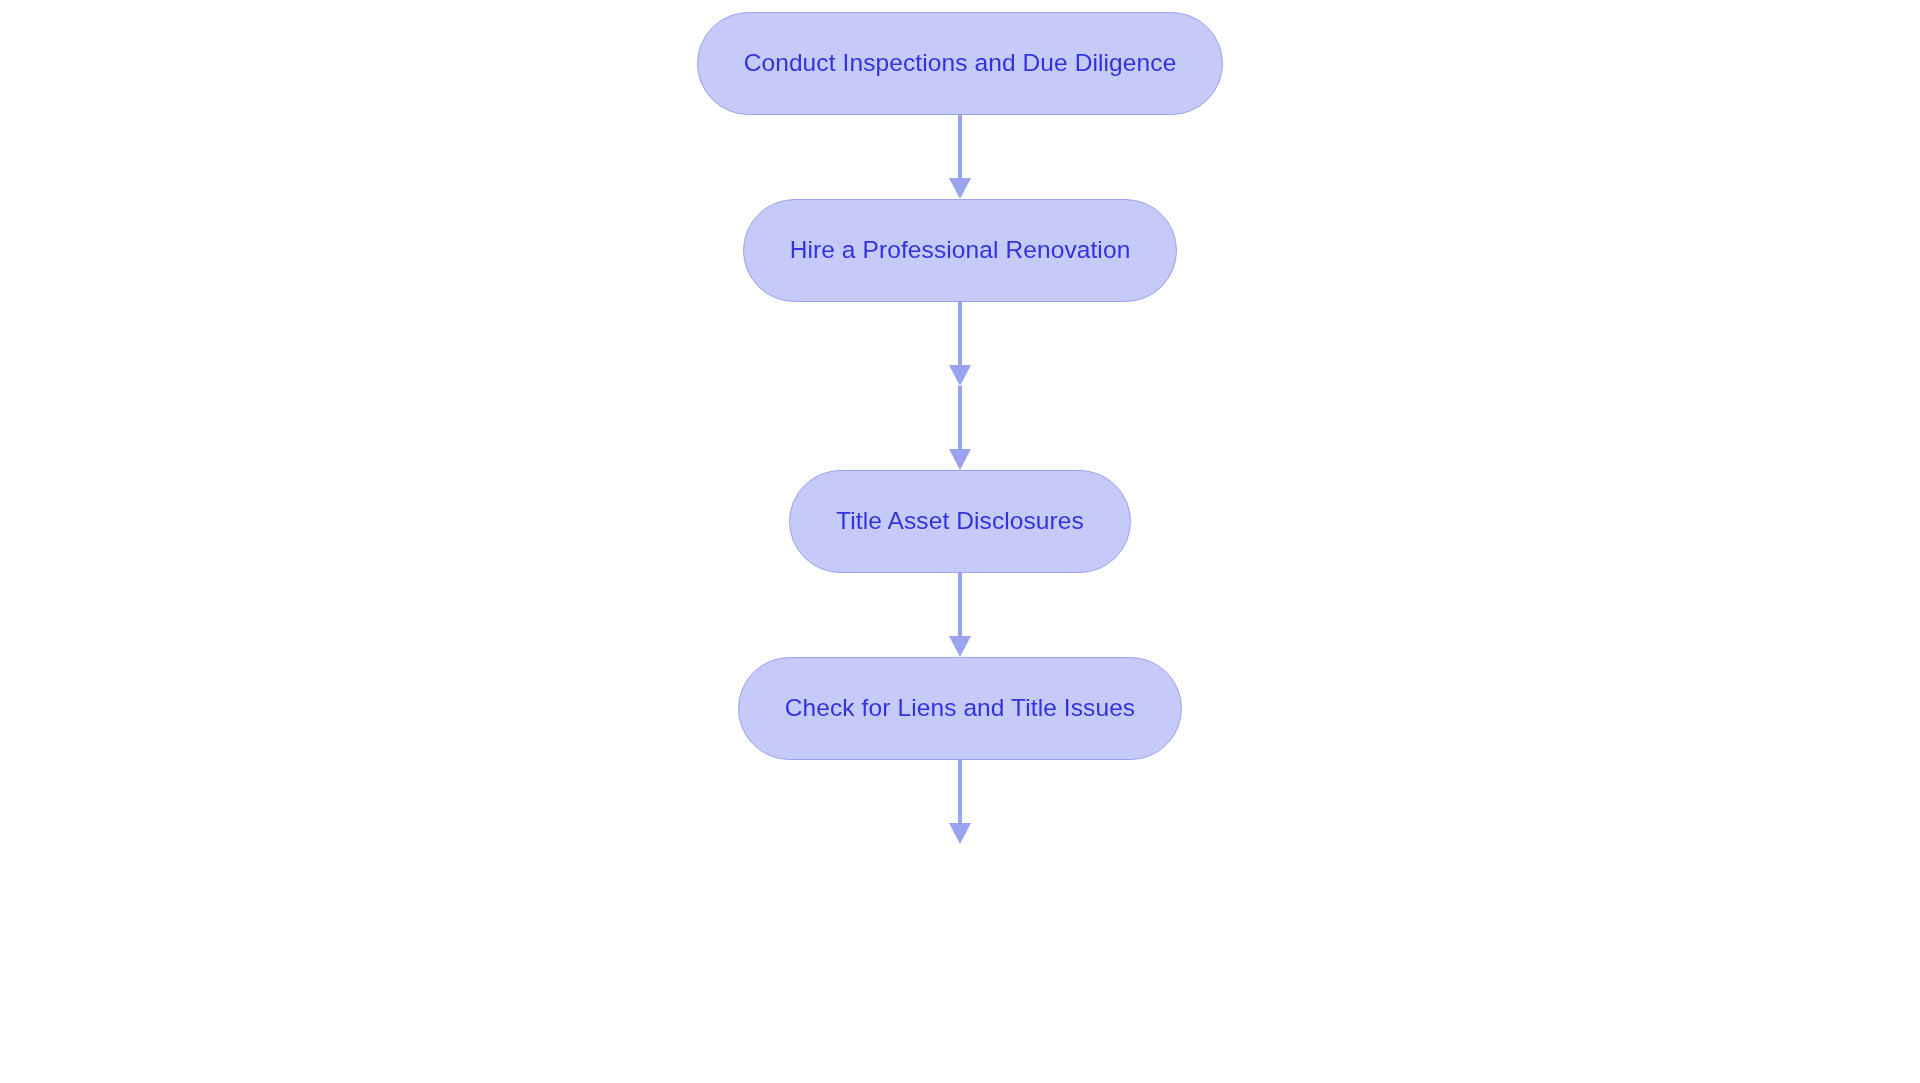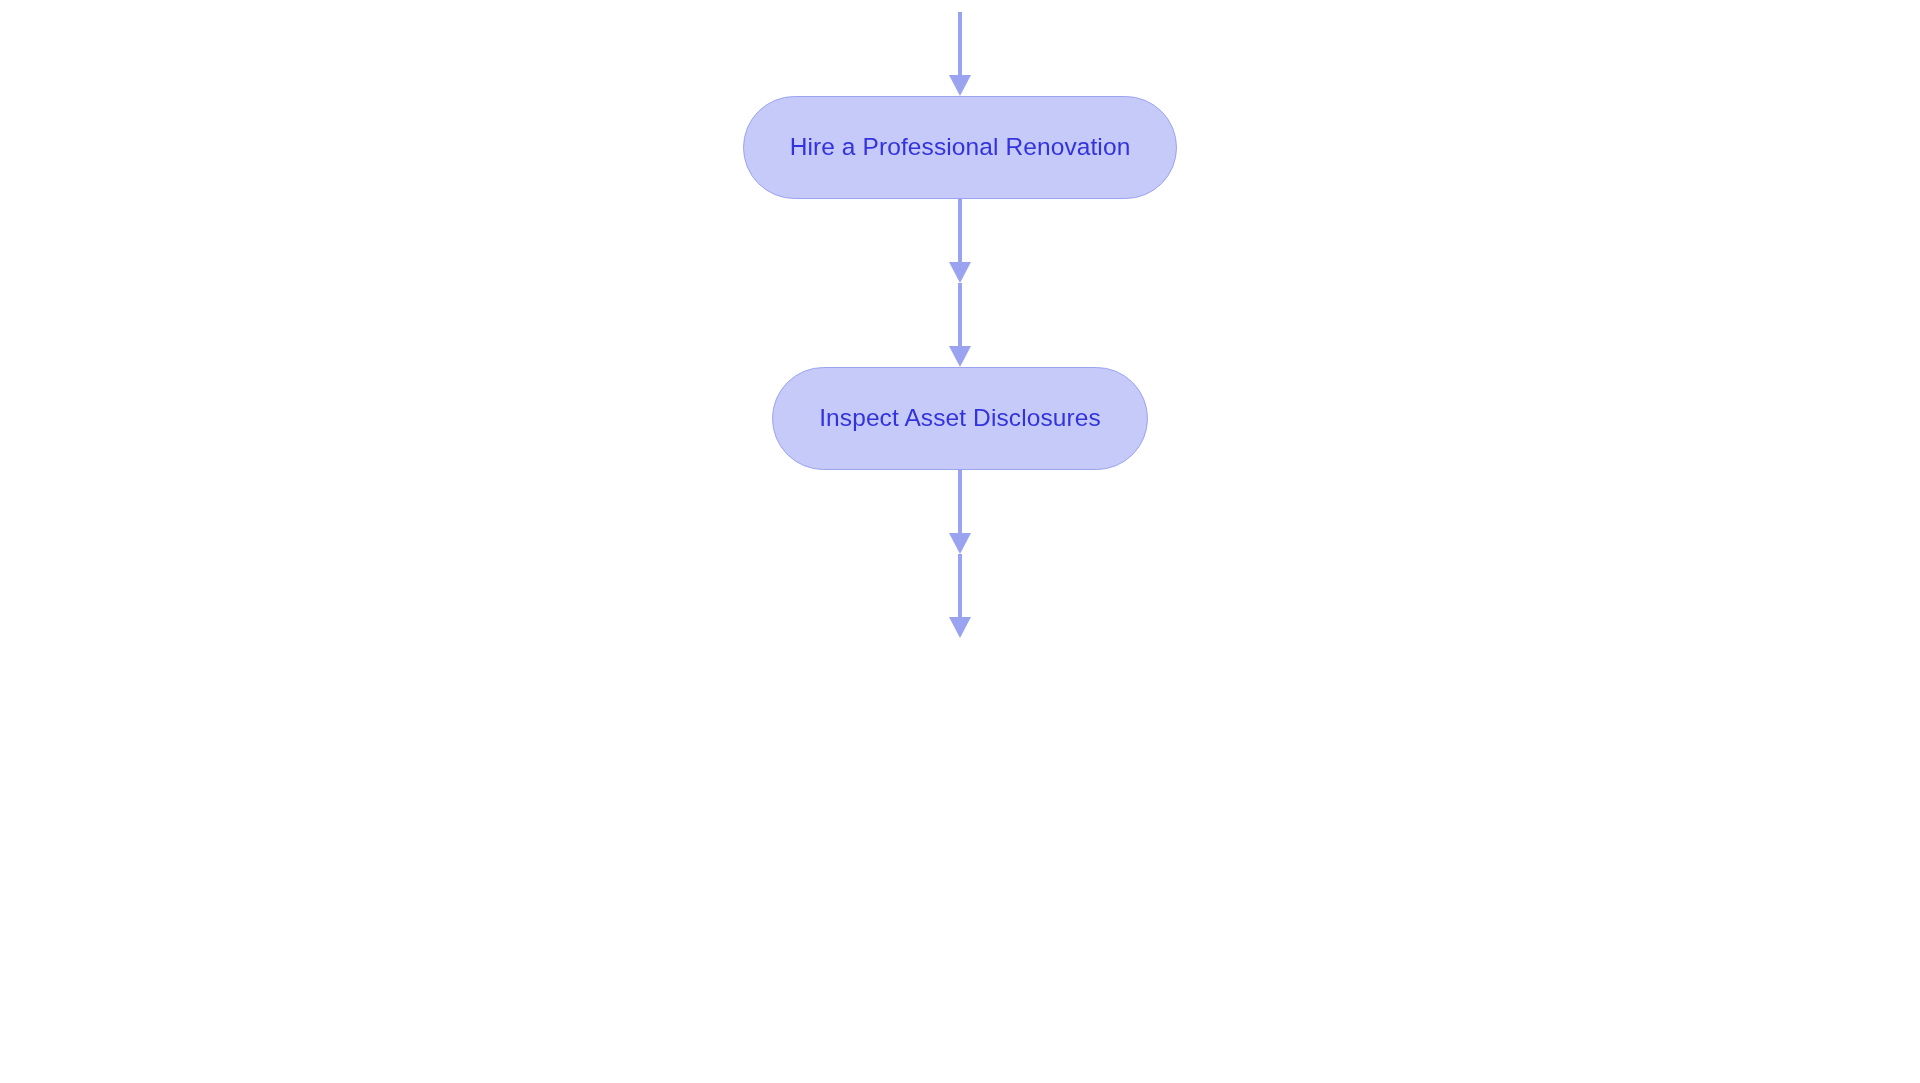--- a/index.html
+++ b/index.html
@@ -86,20 +86,23 @@
 
   
   .flow-column { padding-top: 12px; }
 </style>
 </head>
 <body>
 
 <div id="flowchart-canvas">
   <div class="flow-column">
 
+    <div class="flow-node">
+      <span class="flow-node-label">Conduct Inspections and Due Diligence</span>
+    </div>
 
     <div class="flow-connector">
       <div class="connector-line"></div>
       <div class="connector-arrowhead"></div>
     </div>
 
     <div class="flow-node">
       <span class="flow-node-label">Hire a Professional Renovation</span>
     </div>
 
@@ -108,28 +111,31 @@
       <div class="connector-arrowhead"></div>
     </div>
 
 
     <div class="flow-connector">
       <div class="connector-line"></div>
       <div class="connector-arrowhead"></div>
     </div>
 
     <div class="flow-node">
-      <span class="flow-node-label">Inspect Asset Disclosures</span>
+      <span class="flow-node-label">Title Asset Disclosures</span>
     </div>
 
     <div class="flow-connector">
       <div class="connector-line"></div>
       <div class="connector-arrowhead"></div>
     </div>
 
+    <div class="flow-node">
+      <span class="flow-node-label">Check for Liens and Title Issues</span>
+    </div>
 
     <div class="flow-connector">
       <div class="connector-line"></div>
       <div class="connector-arrowhead"></div>
     </div>
 
 
   </div>
 </div>
 

